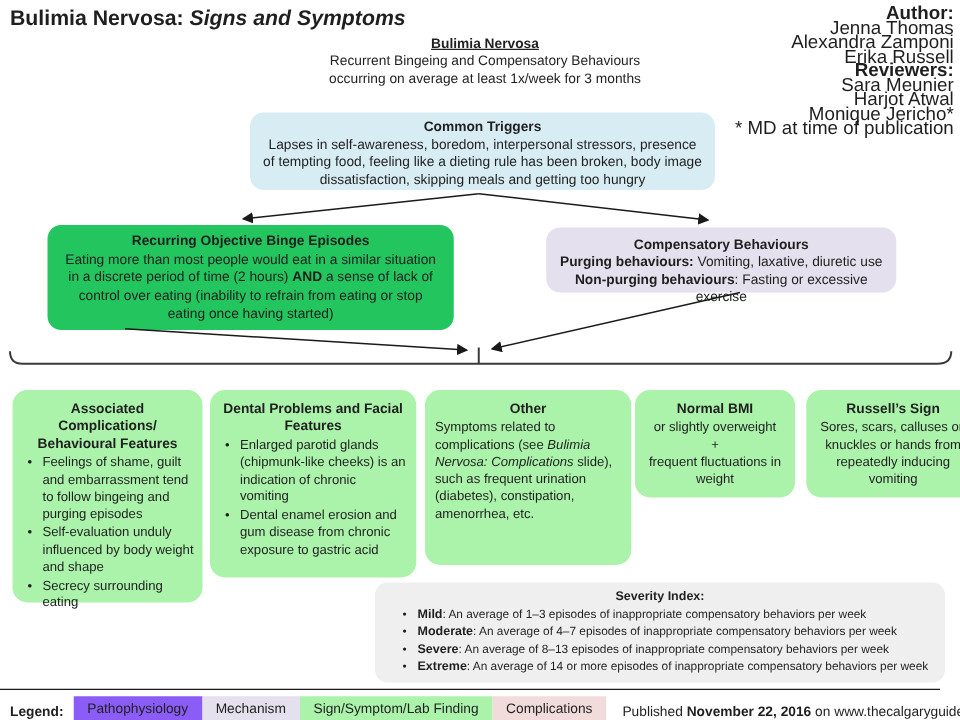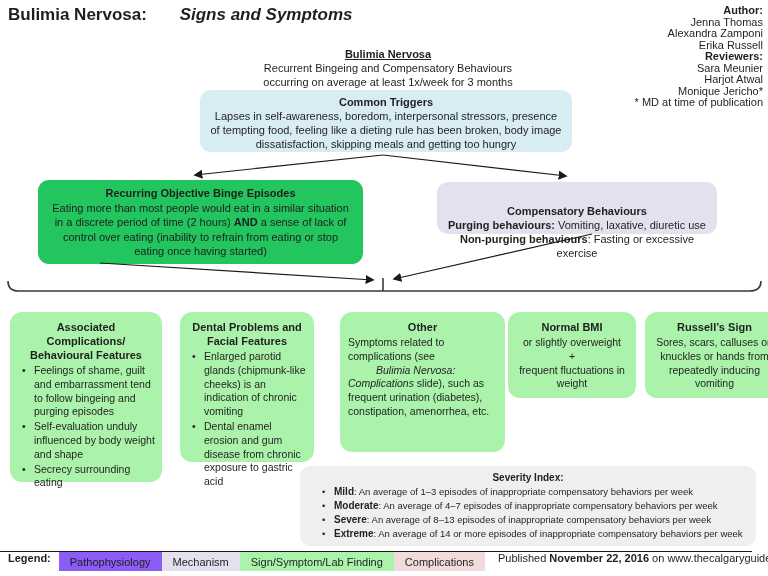--- a/index.html
+++ b/index.html
@@ -3,55 +3,55 @@
 <meta charset="utf-8">
 <style>
   html,body{margin:0;padding:0;background:#fff;}
   .canvas{
     position:relative;width:768px;height:576px;background:#fff;overflow:hidden;
     font-family:"Liberation Sans",sans-serif;color:#1f1f1f;
   }
   
   .page-title{position:absolute;left:8px;top:5px;font-size:17px;font-weight:bold;white-space:nowrap;}
   .page-title .ital{font-style:italic;}
-  .credits{position:absolute;right:5px;top:5px;text-align:right;font-size:11px;line-height:11.5px;}
+  .credits{position:absolute;right:5px;top:5px;text-align:right;font-size:15px;line-height:11.5px;}
   .credits .b{font-weight:bold;}
   .credits .note{}
   
-  .root-node{position:absolute;left:248px;top:47px;width:280px;text-align:center;font-size:11px;line-height:14px;}
+  .root-node{position:absolute;left:248px;top:28px;width:280px;text-align:center;font-size:11px;line-height:14px;}
   .root-node .t{font-weight:bold;text-decoration:underline;}
   
   .dbox{position:absolute;box-sizing:border-box;border-radius:11px;font-size:11px;line-height:14px;text-align:center;}
   .dbox .bt{font-weight:bold;}
   .triggers{left:200px;top:90px;width:372px;height:62px;background:#d8ecf4;padding:5px 10px;}
   .binge{left:38px;top:180px;width:325px;height:84px;background:#22c55e;padding:6px 10px;line-height:14.5px;}
-  .comp{left:437px;top:182px;width:280px;height:52px;background:#e5e0ed;padding:22px 8px;}
+  .comp{left:437px;top:182px;width:280px;height:52px;background:#e5e0ed;padding:7px 8px;}
   
   .green{background:#abf3ab;border-radius:12px;font-size:10.5px;line-height:13.8px;padding:8px 7px;}
   .green .bt{font-size:11px;line-height:14px;margin-bottom:2px;}
   .g1{left:10px;top:312px;width:152px;height:170px;}
-  .g2{left:180px;top:312px;width:134px;height:150px;}
+  .g2{left:168px;top:312px;width:165px;height:150px;}
   .g3{left:340px;top:312px;width:165px;height:140px;}
   .g4{left:508px;top:312px;width:128px;height:86px;}
   .g5{left:645px;top:312px;width:139px;height:86px;}
   .bullets{margin:1px 0 0;padding:0 0 0 17px;list-style:none;text-align:left;}
   .bullets li{position:relative;margin:0 0 1px 0;}
   .bullets li::before{content:"\2022";position:absolute;left:-12px;}
   .body-left{text-align:left;padding:0 1px;}
-  .ital{font-style:italic;margin-left:28px;}
+  .ital{font-style:italic;}
   
   .severity{left:300px;top:466px;width:456px;height:80px;background:#efefef;border-radius:10px;
             font-size:9.5px;line-height:13px;padding:5px 12px;}
   .severity .bt{font-size:10px;}
   .severity .bullets{padding-left:22px;}
   
   .wires{position:absolute;left:0;top:0;width:768px;height:576px;pointer-events:none;}
   
   .footer{position:absolute;left:0;top:551px;width:752px;height:25px;border-top:1.6px solid #1a1a1a;
-          display:flex;align-items:flex-start;font-size:11px;box-sizing:border-box;}
+          display:flex;align-items:flex-end;font-size:11px;box-sizing:border-box;}
   .legend-label{font-weight:bold;margin:0 8px 0 8px;}
   .lcell{display:inline-flex;align-items:center;height:19px;padding:0 11px;white-space:nowrap;}
   .fdivider{width:1.5px;height:21px;background:#1a1a1a;margin:0 7px 0 6px;}
   .published{white-space:nowrap;}
   .published .b{font-weight:bold;}
 </style>
 </head>
 <body>
 
 <div class="canvas">

